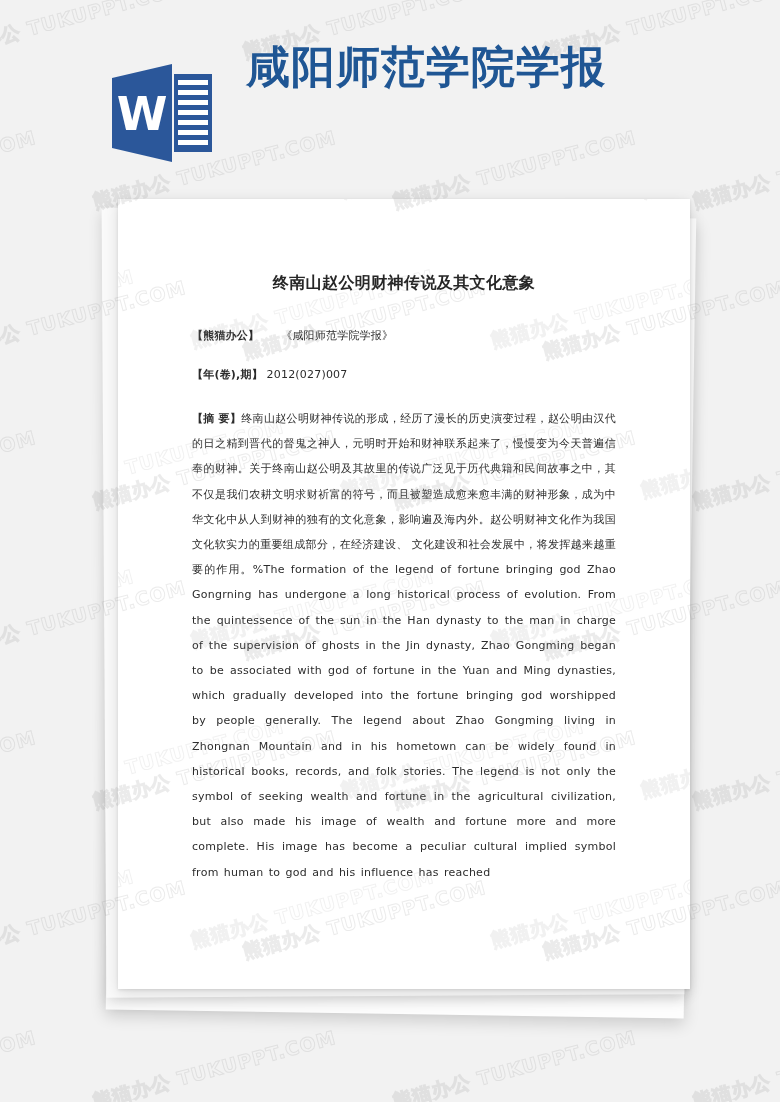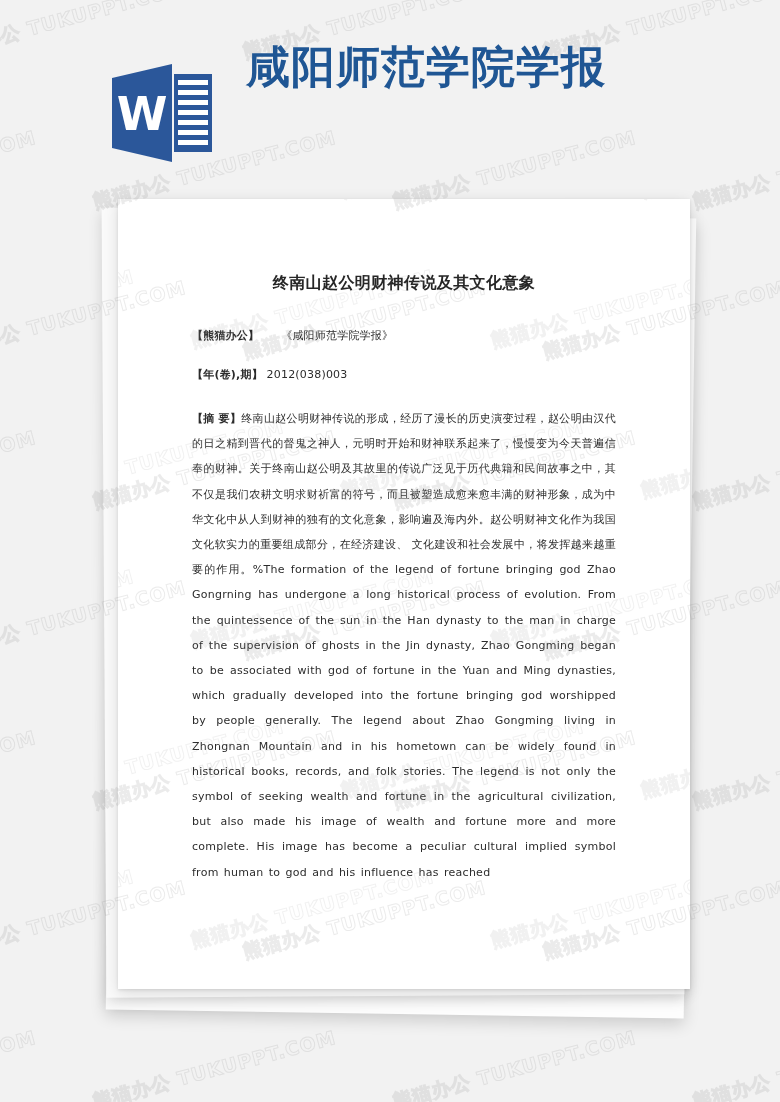--- a/index.html
+++ b/index.html
@@ -177,21 +177,21 @@
     <div id="doc-body">
 
       <div id="doc-title">终南山赵公明财神传说及其文化意象</div>
 
 
       <div class="meta-row">
         <span class="meta-label">【熊猫办公】</span><span class="meta-gap"></span><span class="meta-value">《咸阳师范学院学报》</span>
       </div>
 
       <div class="meta-row">
-        <span class="meta-label">【年(卷),期】</span>&nbsp;<span class="meta-value">2012(038)003</span>
+        <span class="meta-label">【年(卷),期】</span>&nbsp;<span class="meta-value">2012(027)007</span>
       </div>
 
       <p id="abstract"><span class="abs-label">【摘 要】</span><span class="cn">终南山赵公明财神传说的形成，经历了漫长的历史演变过程，赵公明由汉代的日之精到晋代的督鬼之神人，元明时开始和财神联系起来了，慢慢变为今天普遍信奉的财神。关于终南山赵公明及其故里的传说广泛见于历代典籍和民间故事之中，其不仅是我们农耕文明求财祈富的符号，而且被塑造成愈来愈丰满的财神形象，成为中华文化中从人到财神的独有的文化意象，影响遍及海内外。赵公明财神文化作为我国文化软实力的重要组成部分，在经济建设、 文化建设和社会发展中，将发挥越来越重要的作用。</span><span class="en">%The formation of the legend of fortune bringing god Zhao Gongrning has undergone a long historical process of evolution. From the quintessence of the sun in the Han dynasty to the man in charge of the supervision of ghosts in the Jin dynasty, Zhao Gongming began to be associated with god of fortune in the Yuan and Ming dynasties, which gradually developed into the fortune bringing god worshipped by people generally. The legend about Zhao Gongming living in Zhongnan Mountain and in his hometown can be widely found in historical books, records, and folk stories. The legend is not only the symbol of seeking wealth and fortune in the agricultural civilization, but also made his image of wealth and fortune more and more complete. His image has become a peculiar cultural implied symbol from human to god and his influence has reached</span></p>
     </div>
 
     <div class="doc-wm-layer" id="doc-wm">
         <span class="wm" style="left: -80px; top: -20px; -webkit-text-stroke: 1px rgba(150, 150, 150, 0.13);">熊猫办公 TUKUPPT.COM</span>
         <span class="wm" style="left: 220px; top: -20px; -webkit-text-stroke: 1px rgba(150, 150, 150, 0.13);">熊猫办公 TUKUPPT.COM</span>
         <span class="wm" style="left: 520px; top: -20px; -webkit-text-stroke: 1px rgba(150, 150, 150, 0.13);">熊猫办公 TUKUPPT.COM</span>
         <span class="wm" style="left: -230px; top: 130px; -webkit-text-stroke: 1px rgba(150, 150, 150, 0.13);">熊猫办公 TUKUPPT.COM</span>

